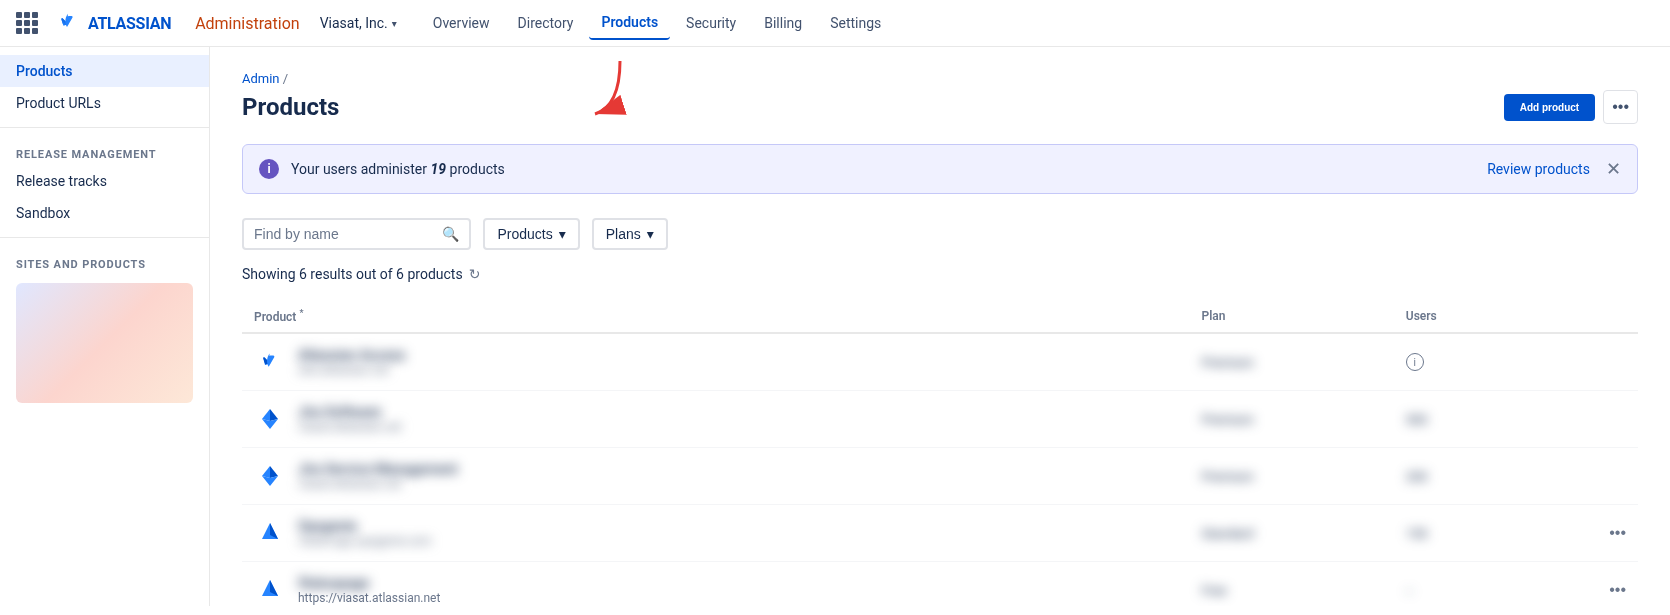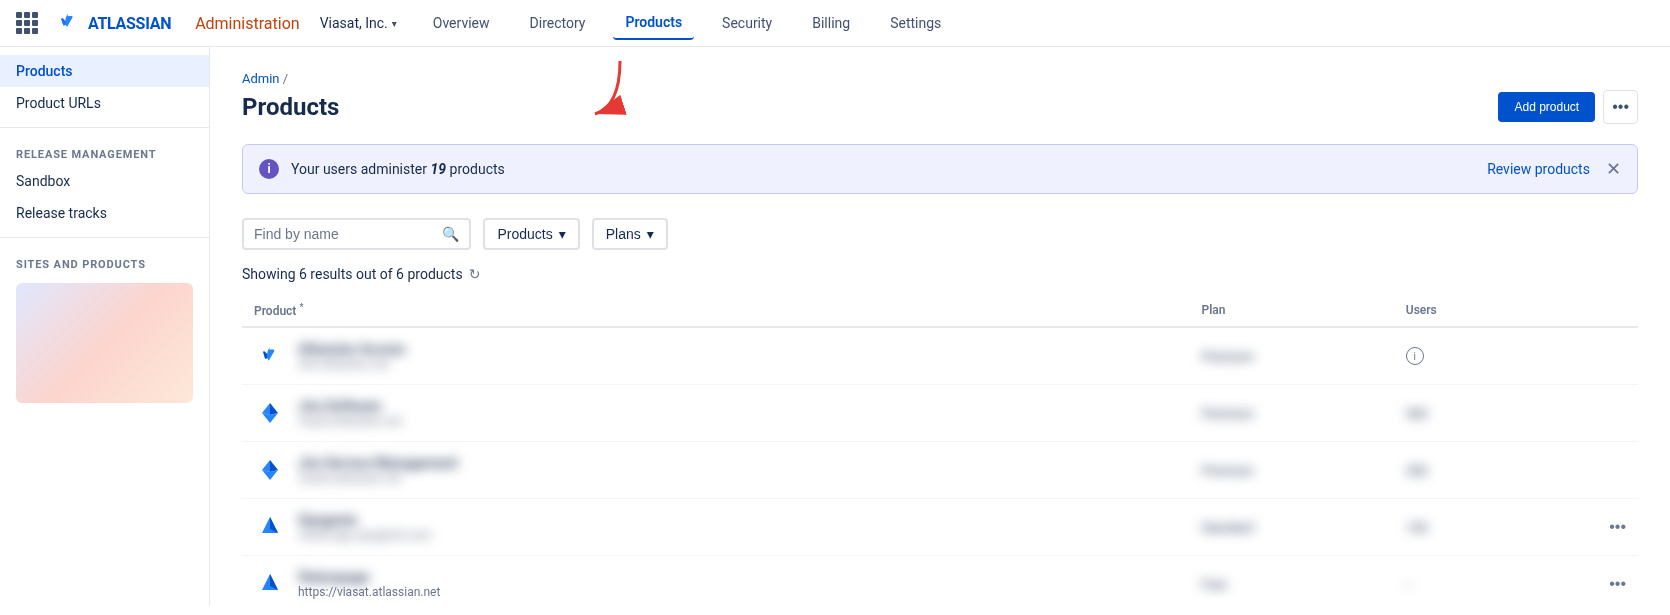--- a/index.html
+++ b/index.html
@@ -12,21 +12,21 @@
       padding: 0 16px; gap: 8px; position: relative; z-index: 10;
     }
     .nav-grid-icon { display: grid; grid-template-columns: repeat(3,6px); gap: 2px; cursor: pointer; margin-right: 8px; }
     .nav-grid-icon span { width: 6px; height: 6px; background: #42526e; border-radius: 1px; display: block; }
     .atlassian-logo { display: flex; align-items: center; gap: 6px; margin-right: 16px; }
     .atlassian-logo .logo-icon { width: 28px; height: 28px; }
     .atlassian-logo .logo-text { font-size: 16px; font-weight: 700; color: #0052cc; letter-spacing: -0.3px; }
     .admin-text { font-size: 16px; color: #c2410c; font-weight: 400; margin-right: 4px; }
     .org-selector { display: flex; align-items: center; gap: 4px; cursor: pointer; padding: 4px 8px; border-radius: 4px; font-size: 14px; color: #172b4d; }
     .chevron-down { font-size: 10px; color: #42526e; }
-    .nav-links { display: flex; align-items: center; gap: 16px; margin-left: 8px; }
+    .nav-links { display: flex; align-items: center; gap: 4px; margin-left: 8px; }
     .nav-link { padding: 8px 12px; font-size: 14px; color: #42526e; cursor: pointer; border-radius: 4px; text-decoration: none; position: relative; }
     .nav-link.active { color: #0052cc; font-weight: 600; border-bottom: 2px solid #0052cc; }
 
     
     .layout { display: flex; height: calc(100vh - 56px); }
 
     
     .sidebar { width: 210px; min-width: 210px; background: #fff; border-right: 1px solid #e8e8e8; padding: 8px 0; overflow-y: auto; }
     .sidebar-item { padding: 8px 16px; cursor: pointer; font-size: 14px; color: #172b4d; border-radius: 0; }
     .sidebar-item.active { background: #e9f0ff; color: #0052cc; font-weight: 500; }
@@ -34,41 +34,41 @@
     .sidebar-divider { height: 1px; background: #e8e8e8; margin: 8px 0; }
     .sidebar-image-placeholder { margin: 8px 16px; height: 120px; border-radius: 6px; background: linear-gradient(135deg, #e0e7ff 0%, #fcd5ce 50%, #fde8d8 100%); overflow: hidden; }
 
     
     .main { flex: 1; padding: 24px 32px; overflow-y: auto; }
     .breadcrumb { font-size: 13px; color: #6b778c; margin-bottom: 4px; }
     .breadcrumb a { color: #0052cc; text-decoration: none; cursor: pointer; }
     .page-header { display: flex; align-items: center; justify-content: space-between; margin-bottom: 20px; }
     .page-title { font-size: 24px; font-weight: 700; color: #172b4d; }
     .header-actions { display: flex; align-items: center; gap: 8px; }
-    .btn-add-product { background: #0052cc; color: #fff; border: none; padding: 8px 16px; border-radius: 4px; font-size: 12px; cursor: pointer; font-weight: 400; }
+    .btn-add-product { background: #0052cc; color: #fff; border: none; padding: 8px 16px; border-radius: 4px; font-size: 10px; cursor: pointer; font-weight: 700; }
     .btn-more { background: none; border: 1px solid #dfe1e6; padding: 8px; border-radius: 4px; cursor: pointer; font-size: 16px; color: #42526e; line-height: 1; }
 
     
     .info-banner { background: #f0f1ff; border: 1px solid #c5c8f8; border-radius: 6px; padding: 14px 16px; display: flex; align-items: center; margin-bottom: 24px; }
     .info-icon { width: 20px; height: 20px; background: #6554c0; border-radius: 50%; color: #fff; display: flex; align-items: center; justify-content: center; font-size: 12px; font-weight: 700; margin-right: 12px; flex-shrink: 0; }
     .info-text { flex: 1; font-size: 14px; color: #172b4d; }
     .info-text strong { font-weight: 700; font-style: italic; }
     .info-link { color: #0052cc; cursor: pointer; margin-left: 24px; font-size: 14px; text-decoration: none; }
     .info-close { margin-left: 16px; cursor: pointer; color: #6b778c; font-size: 18px; background: none; border: none; line-height: 1; }
 
     
     .filters-row { display: flex; align-items: center; gap: 12px; margin-bottom: 16px; }
     .search-box { display: flex; align-items: center; border: 2px solid #dfe1e6; border-radius: 4px; padding: 6px 10px; gap: 8px; background: #fff; }
     .search-input { border: none; outline: none; font-size: 14px; color: #172b4d; width: 180px; }
     .search-input::placeholder { color: #6b778c; }
     .search-icon { color: #6b778c; font-size: 14px; }
     .filter-btn { display: flex; align-items: center; gap: 6px; border: 2px solid #dfe1e6; border-radius: 4px; padding: 6px 12px; background: #fff; cursor: pointer; font-size: 14px; color: #172b4d; }
 
     
-    .results-info { font-size: 14px; color: #172b4d; margin-bottom: 12px; display: flex; align-items: center; gap: 6px; }
+    .results-info { font-size: 14px; color: #172b4d; margin-bottom: 18px; display: flex; align-items: center; gap: 6px; }
     .refresh-icon { color: #6b778c; cursor: pointer; font-size: 14px; }
 
     
     .products-table { width: 100%; border-collapse: collapse; }
     .products-table th { text-align: left; font-size: 12px; font-weight: 600; color: #6b778c; padding: 8px 12px; border-bottom: 2px solid #e8e8e8; }
     .products-table td { padding: 12px 12px; border-bottom: 1px solid #f4f5f7; vertical-align: middle; }
     .product-col { width: 70%; }
     .plan-col { width: 15%; }
     .users-col { width: 15%; }
     .product-row { cursor: pointer; }
@@ -138,22 +138,22 @@
   </svg>
 </div>
 
 <div class="layout">
 
   <aside class="sidebar">
     <div class="sidebar-item active">Products</div>
     <div class="sidebar-item">Product URLs</div>
     <div class="sidebar-divider"></div>
     <div class="sidebar-section-label">RELEASE MANAGEMENT</div>
+    <div class="sidebar-item">Release tracks</div>
     <div class="sidebar-item">Sandbox</div>
-    <div class="sidebar-item">Release tracks</div>
     <div class="sidebar-divider"></div>
     <div class="sidebar-section-label">SITES AND PRODUCTS</div>
     <div class="sidebar-image-placeholder"></div>
   </aside>
 
   <main class="main">
 
     <div class="breadcrumb">
       <a>Admin</a>
       <span> / </span>

